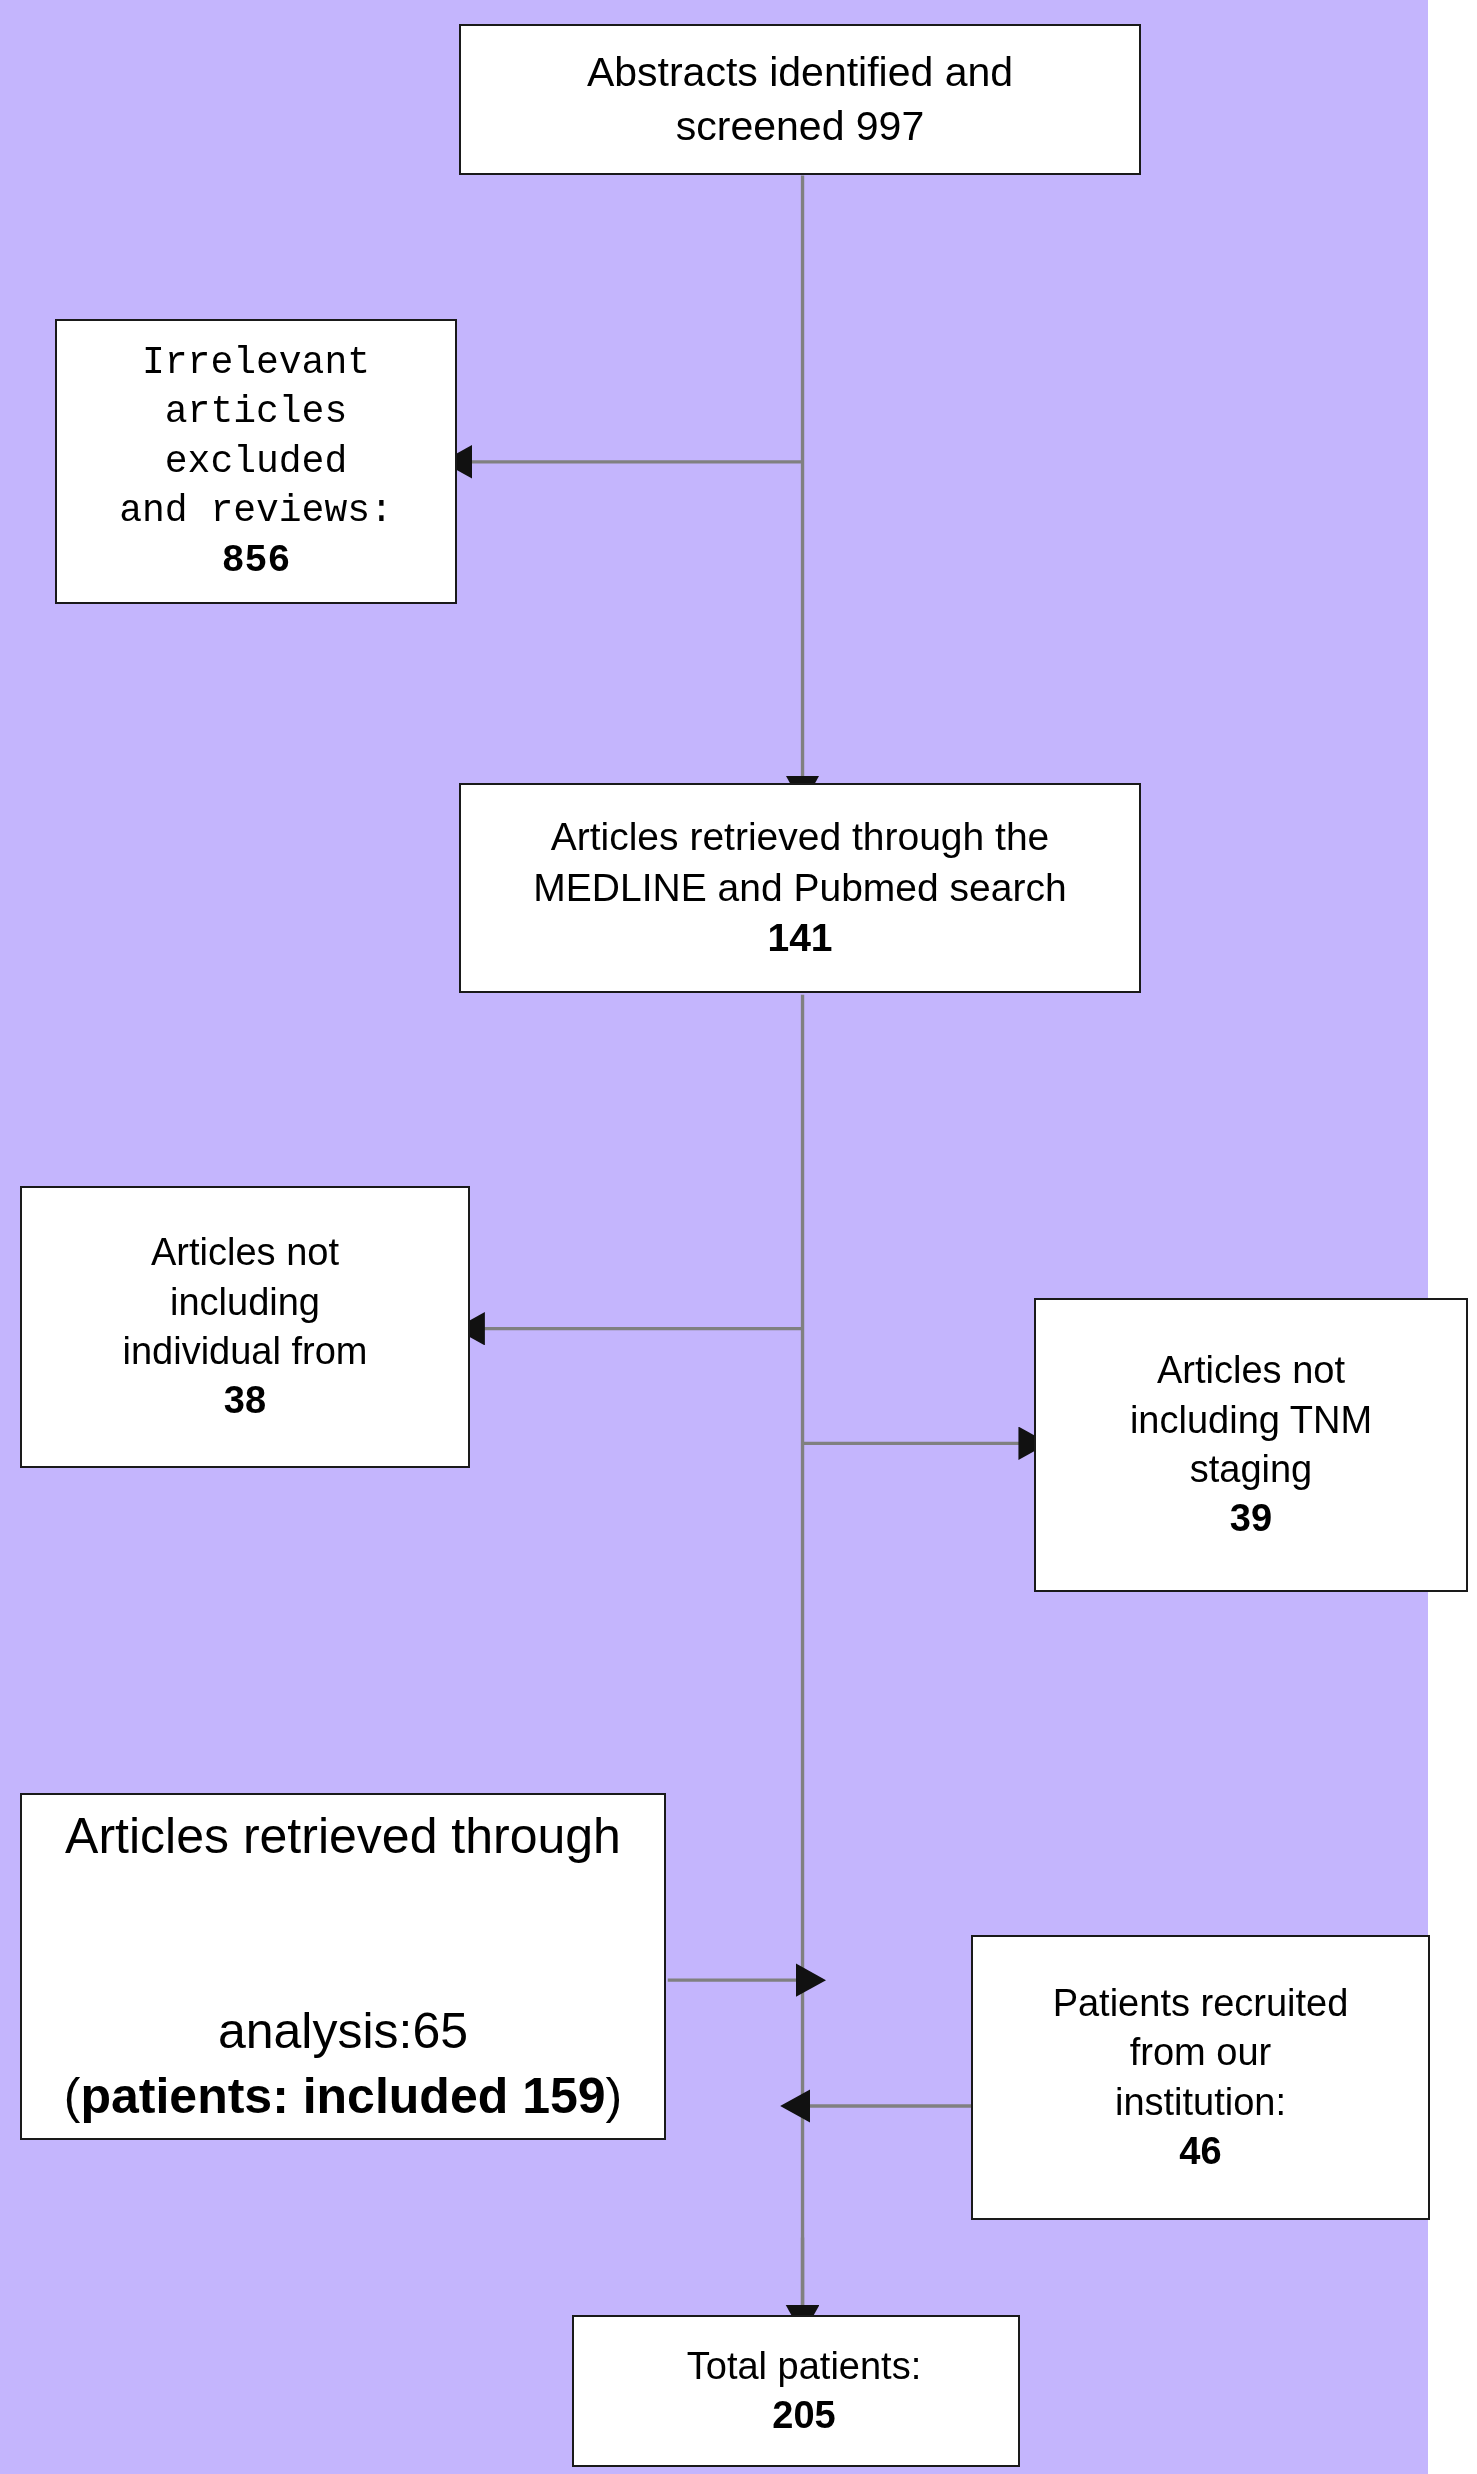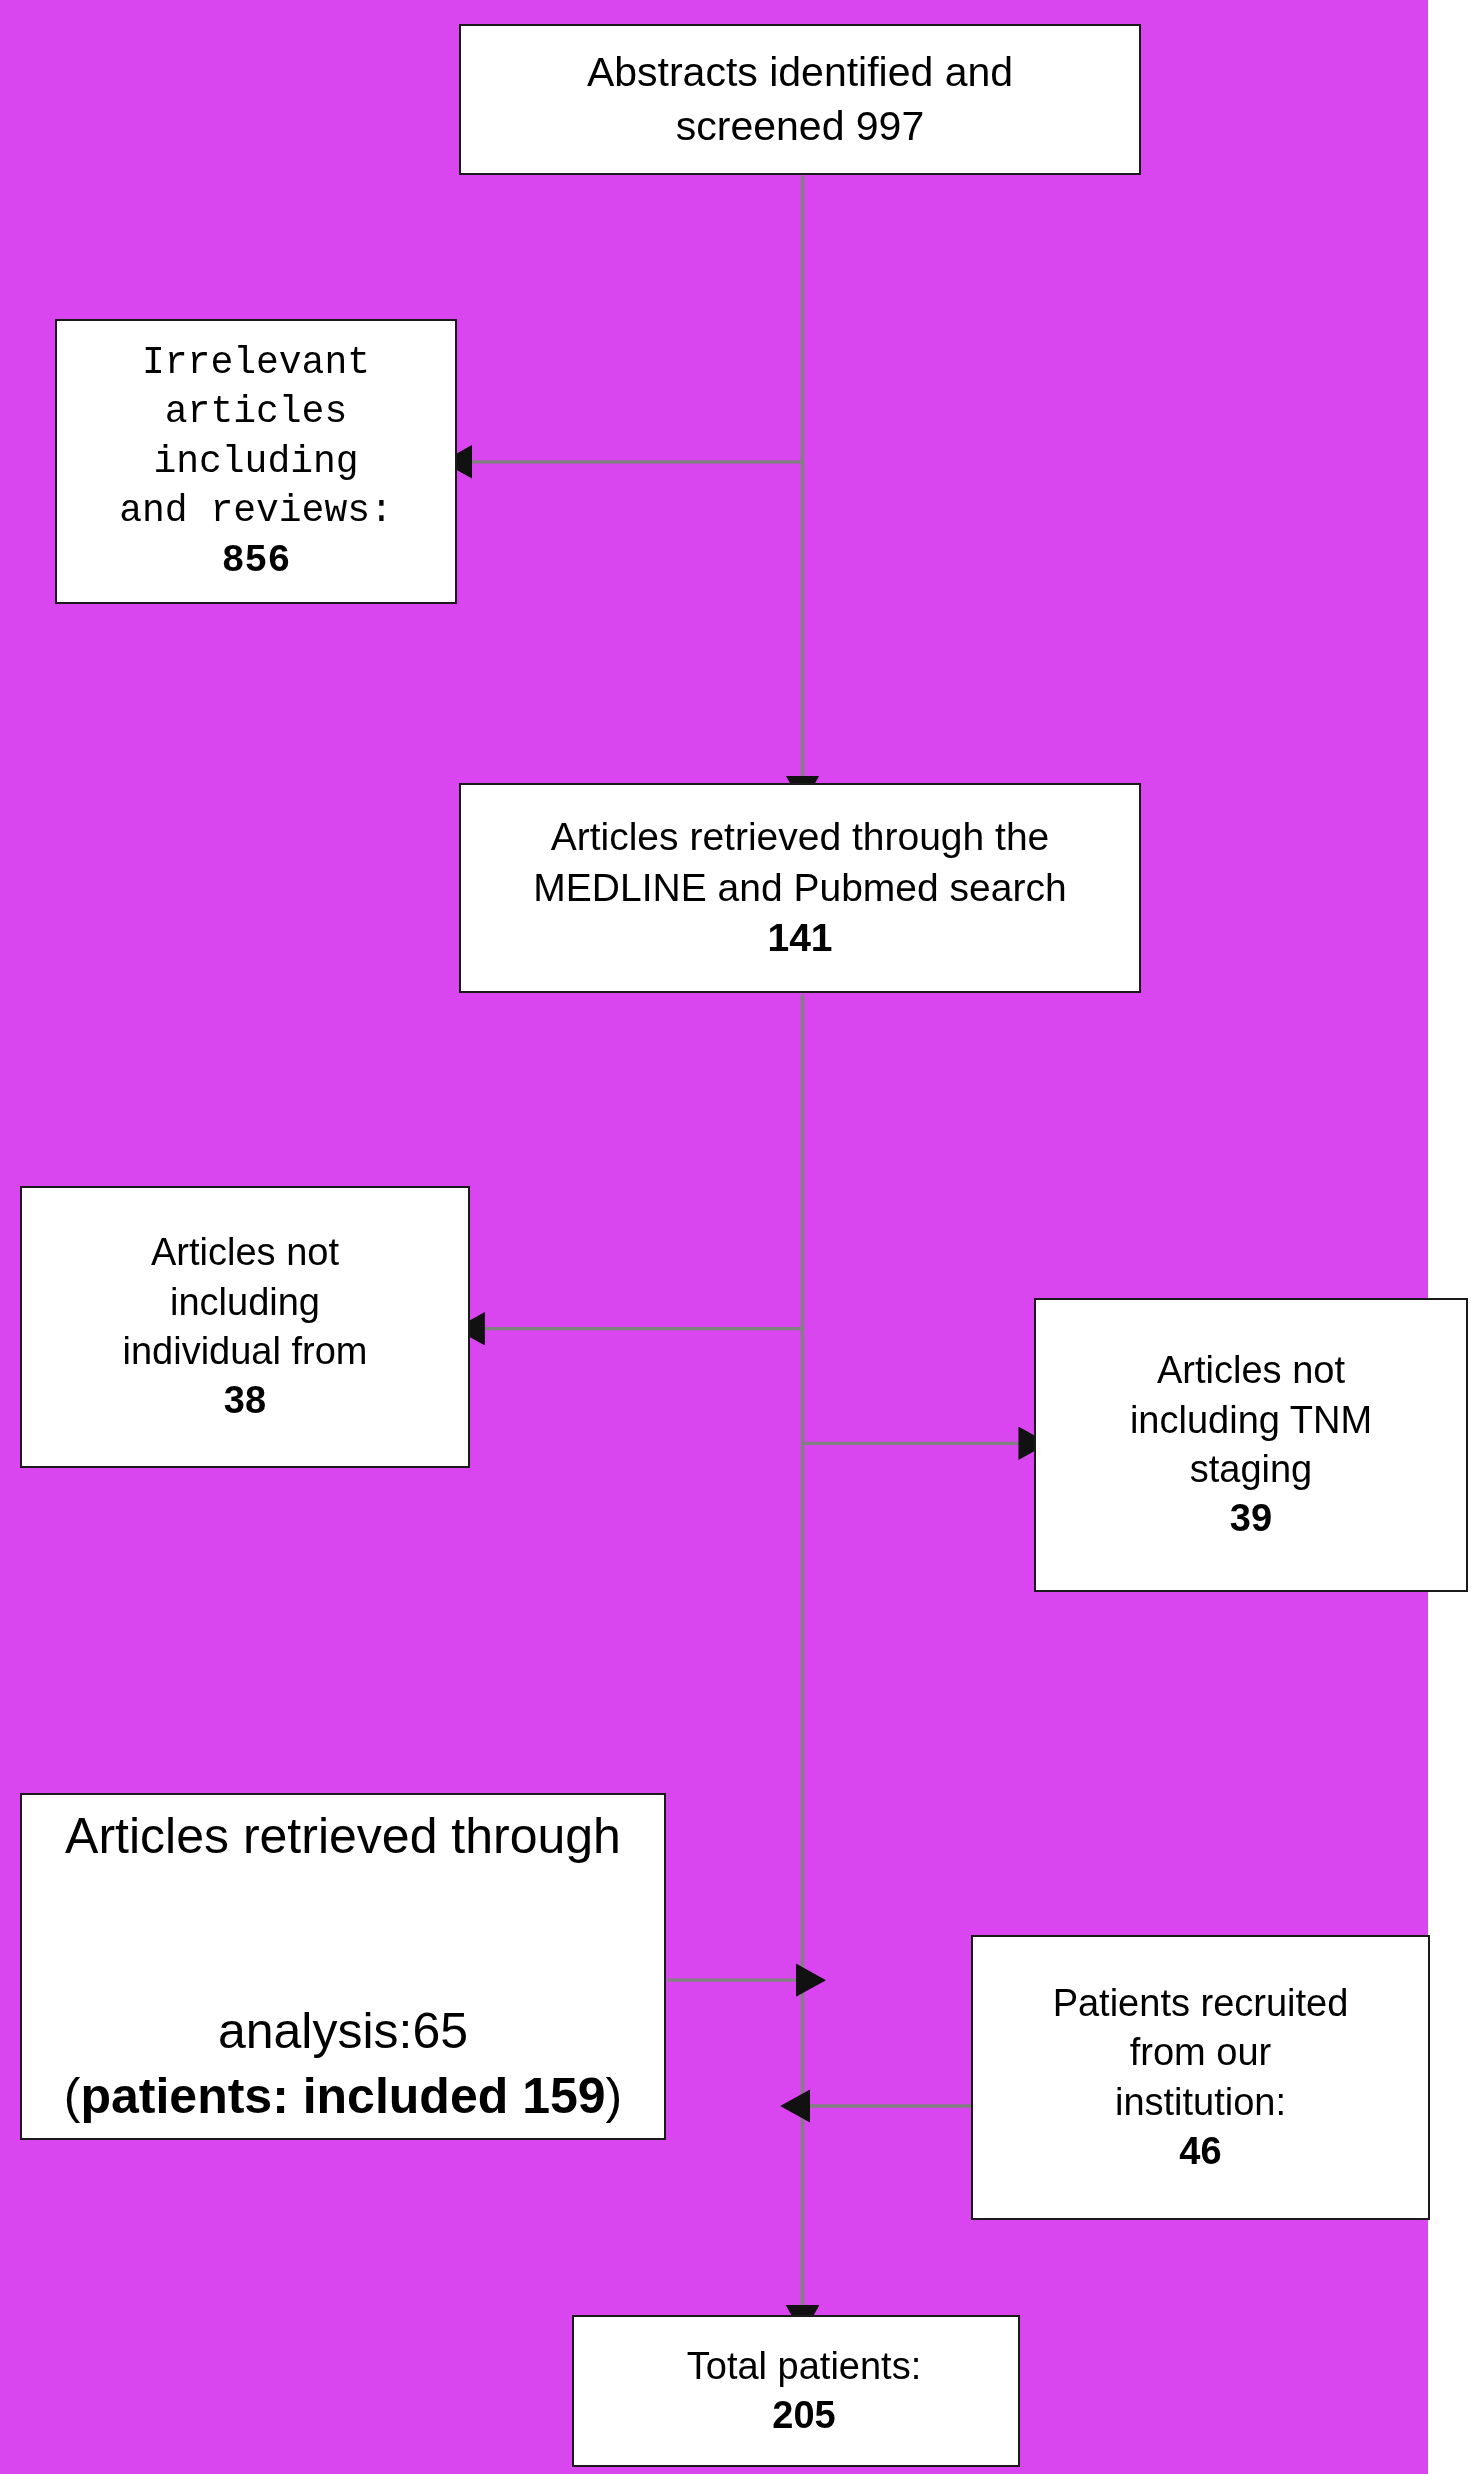--- a/index.html
+++ b/index.html
@@ -11,21 +11,21 @@
   body {
     width: 1477px;
     height: 2475px;
     overflow: hidden;
     font-family: "Liberation Sans", sans-serif;
   }
   #flowchart-root {
     position: relative;
     width: 1428px;
     height: 2475px;
-    background: #d946ef;
+    background: #c4b5fd;
   }
   svg.flow-canvas {
     position: absolute;
     top: 0;
     left: 0;
     width: 1477px;
     height: 2475px;
   }
   .node-box {
     position: absolute;
@@ -112,21 +112,21 @@
   <div class="node-box" id="node-screened">
     <div class="node-text">
       <span class="n">Abstracts identified and</span><br>
       <span class="n">screened 997</span>
     </div>
   </div>
 
   <div class="node-box" id="node-irrelevant">
     <div class="node-text">
       <span class="n">Irrelevant</span><br>
-      <span class="n">articles including</span><br>
+      <span class="n">articles excluded</span><br>
       <span class="n">and reviews:</span><br>
       <span class="b">856</span>
     </div>
   </div>
 
   <div class="node-box" id="node-medline">
     <div class="node-text">
       <span class="n">Articles retrieved through the</span><br>
       <span class="n">MEDLINE and  Pubmed search</span><br>
       <span class="b">141</span>

